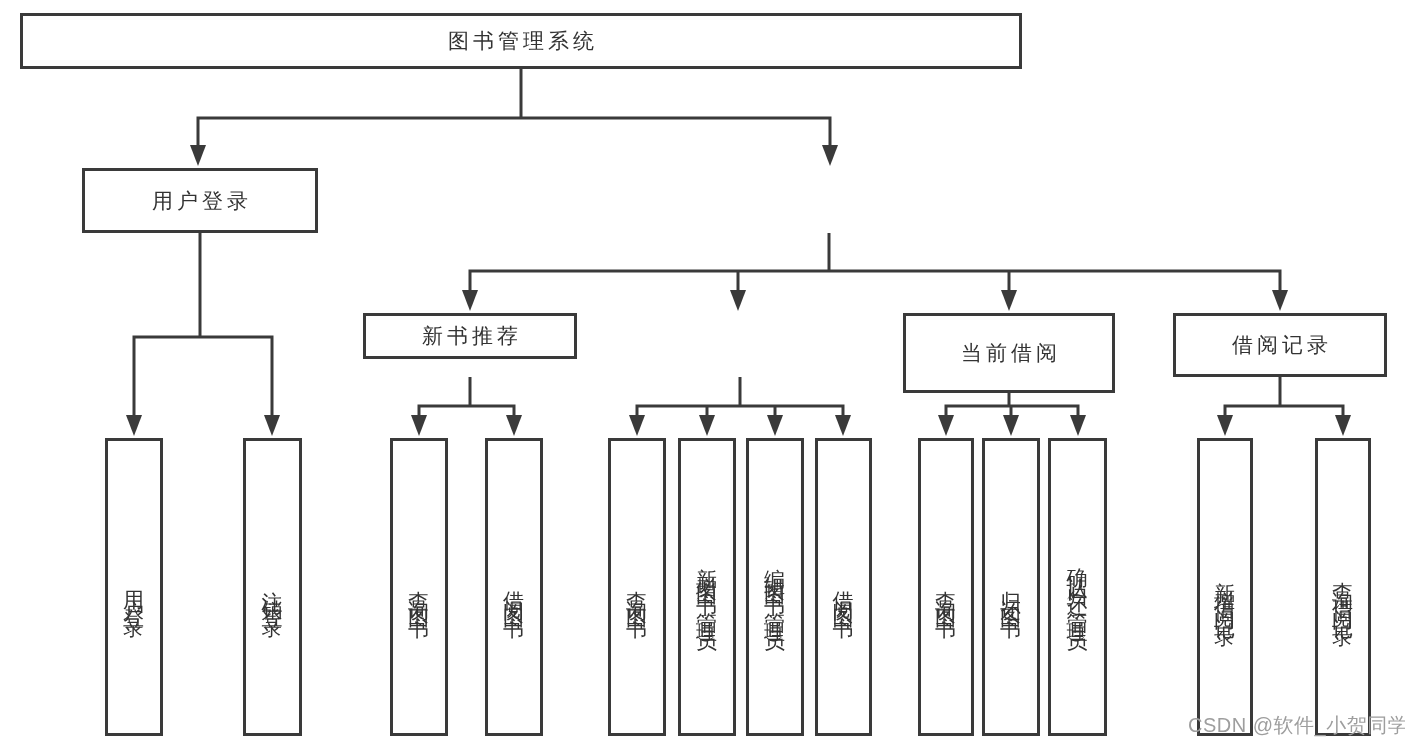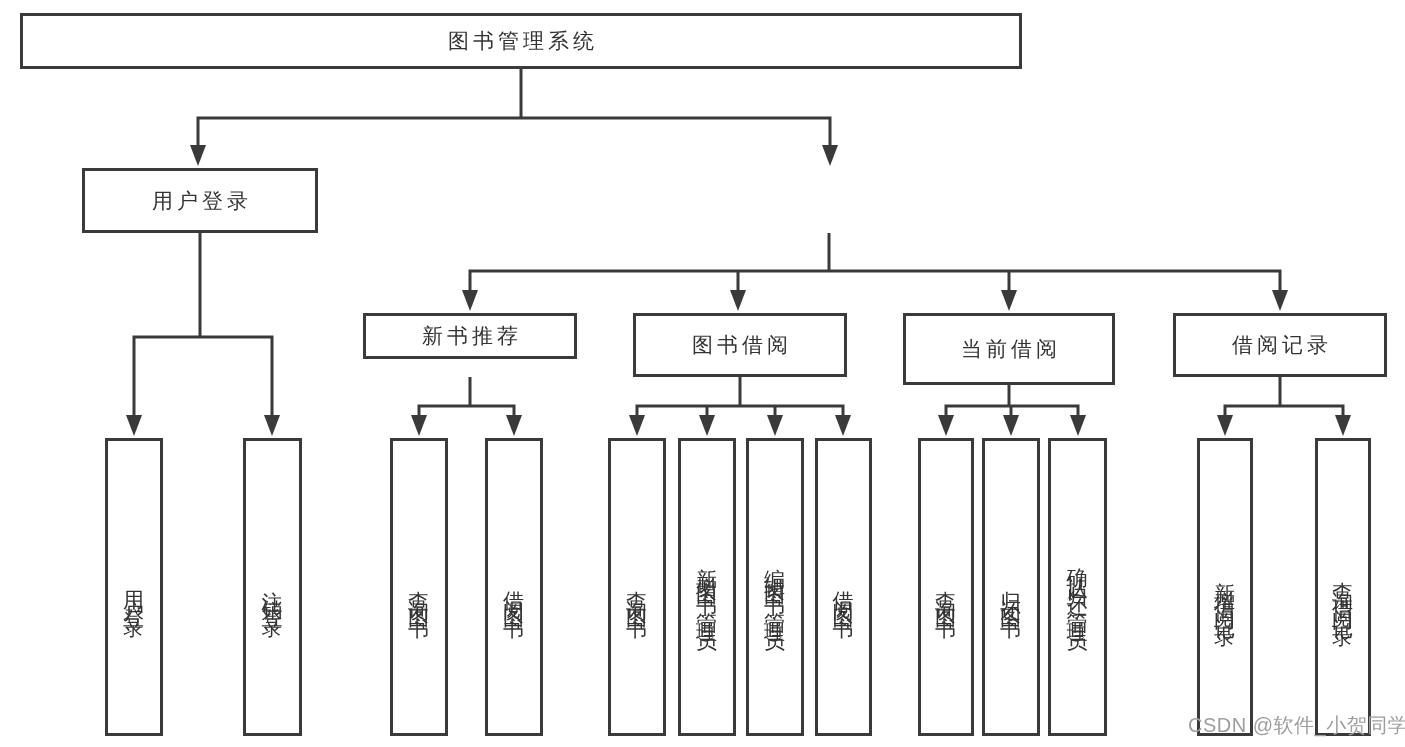--- a/index.html
+++ b/index.html
@@ -113,24 +113,21 @@
     <span>图书管理系统</span>
   </div>
 
   <div class="box h" style="left:82px;top:168px;width:236px;height:65px">
     <span>用户登录</span>
   </div>
 
   <div class="box h" style="left:363px;top:313px;width:214px;height:46px">
     <span>新书推荐</span>
   </div>
-  <div class="box h" style="left:633px;top:313px;width:214px;height:64px">
-    <span>图书借阅</span>
-  </div>
-  <div class="box h" style="left:903px;top:313px;width:212px;height:72px">
+  <div class="box h" style="left:903px;top:313px;width:212px;height:80px">
     <span>当前借阅</span>
   </div>
   <div class="box h" style="left:1173px;top:313px;width:214px;height:64px">
     <span>借阅记录</span>
   </div>
 
   <div class="box v" style="left:105px;top:438px;width:58px;height:298px">
     <span>用户登录</span>
   </div>
   <div class="box v" style="left:243px;top:438px;width:59px;height:298px">

